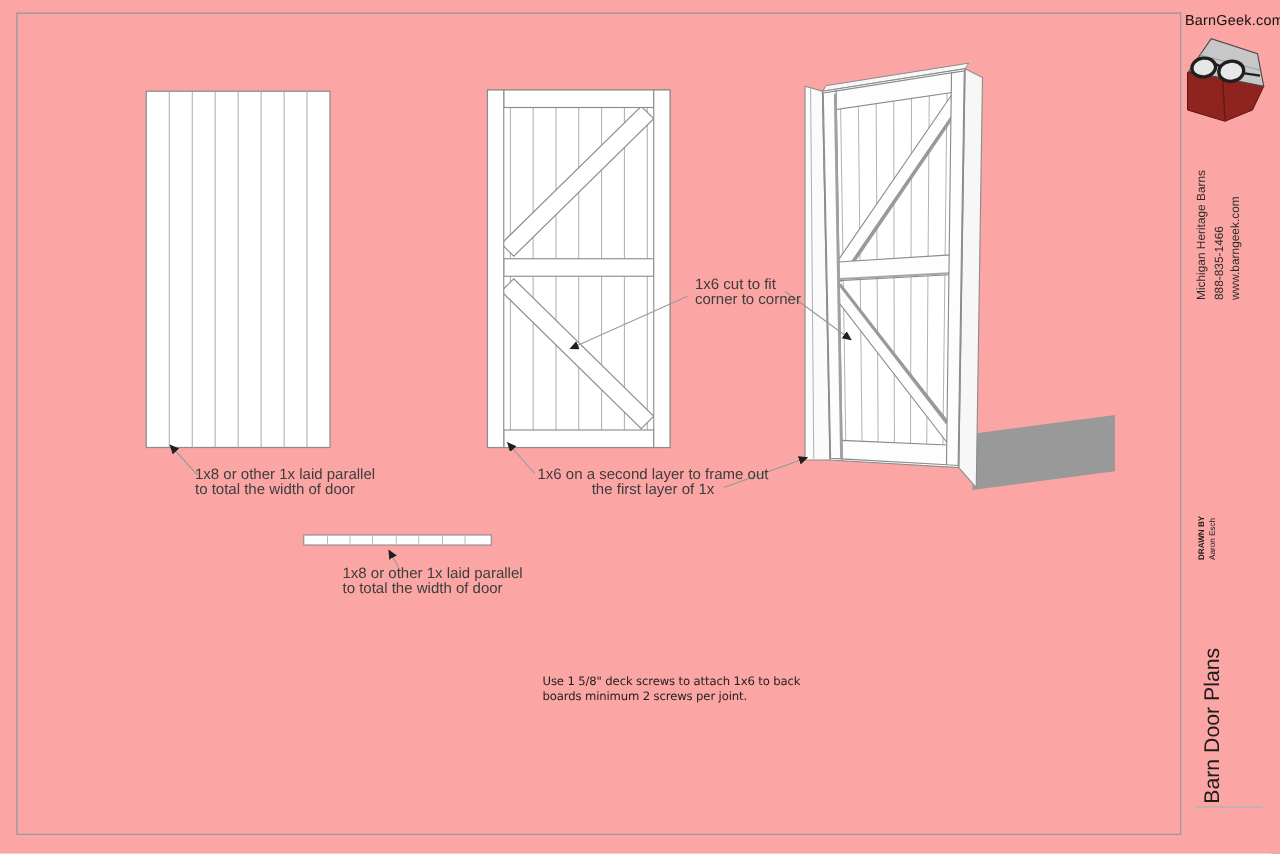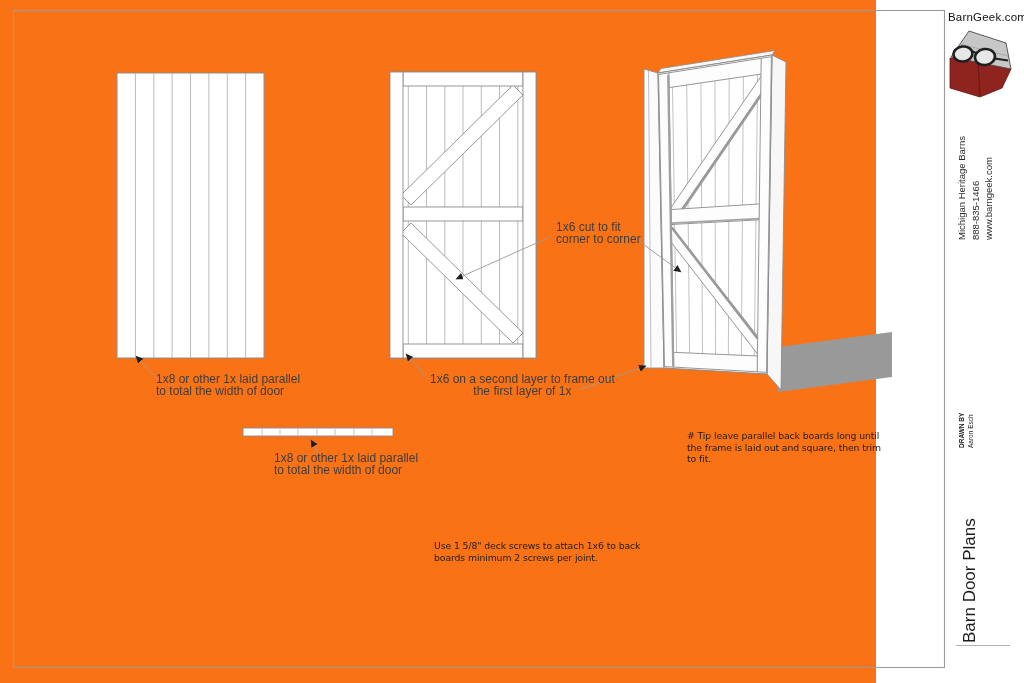--- a/index.html
+++ b/index.html
@@ -1,17 +1,17 @@
 <!DOCTYPE html>
 <html><head>
 <meta charset="utf-8">
 <style>
   html,body{margin:0;padding:0;background:#ffffff;}
   body{width:1024px;height:683px;overflow:hidden;font-family:"Liberation Sans",sans-serif;}
-  .sheet{position:relative;width:876px;height:683px;background:#f97316;}
+  .sheet{position:relative;width:1024px;height:683px;background:#fca5a5;}
   .drawing{position:absolute;left:0;top:0;}
   .txt{position:absolute;color:#3d3d3d;}
   .ann{font-family:Liberation Sans, sans-serif;font-size:12px;line-height:11.6px;white-space:pre-line;color:#3d3d3d;}
   .note{font-family:"DejaVu Sans",sans-serif;font-size:9.3px;line-height:11.7px;letter-spacing:-0.1px;white-space:pre-line;color:#1d1d1d;}
   .site{left:948px;top:11px;width:66px;font-size:11.5px;letter-spacing:0.2px;color:#101010;text-align:right;}
   .rot{position:absolute;transform:rotate(-90deg);transform-origin:top left;}
   .contact{left:955px;top:240px;width:132px;height:42px;font-size:9.5px;line-height:13.5px;color:#2a2a2a;}
   .drawnby{left:958px;top:448px;width:46px;height:18px;font-size:6.5px;line-height:8.5px;color:#1a1a1a;}
   .drawnby .lbl{font-weight:bold;}
   .stitle{left:957px;top:643px;width:126px;height:28px;font-size:17px;line-height:26px;color:#1c1c1c;}
@@ -140,23 +140,20 @@
 <div class="txt site">BarnGeek.com</div>
 
 <div class="txt ann" style="left:156px;top:374px;">1x8 or other 1x laid parallel
 to total the width of door</div>
 <div class="txt ann" style="left:274px;top:453px;">1x8 or other 1x laid parallel
 to total the width of door</div>
 <div class="txt ann" style="left:556px;top:222px;">1x6 cut to fit
 corner to corner</div>
 <div class="txt ann" style="left:430px;top:374px;text-align:center;">1x6 on a second layer to frame out
 the first layer of 1x</div>
-<div class="txt note" style="left:687px;top:430px;width:210px;"># Tip leave parallel back boards long until
-the frame is laid out and square, then trim
-to fit.</div>
 <div class="txt note" style="left:434px;top:540px;width:230px;">Use 1 5/8" deck screws to attach 1x6 to back
 boards minimum 2 screws per joint.</div>
 
 <div class="rot contact">
   <div>Michigan Heritage Barns</div>
   <div>888-835-1466</div>
   <div>www.barngeek.com</div>
 </div>
 
 <div class="rot drawnby">

